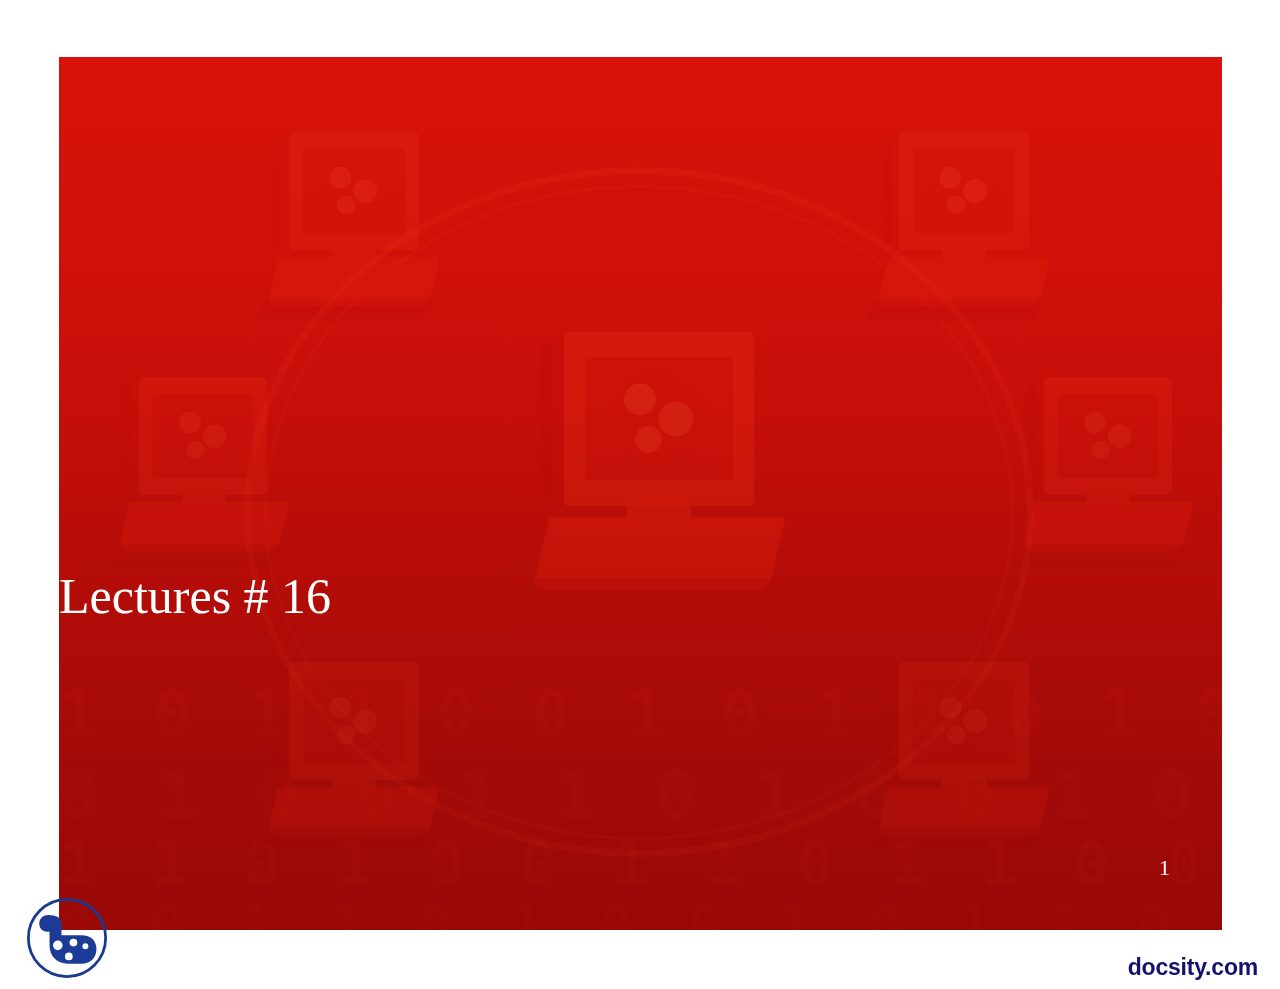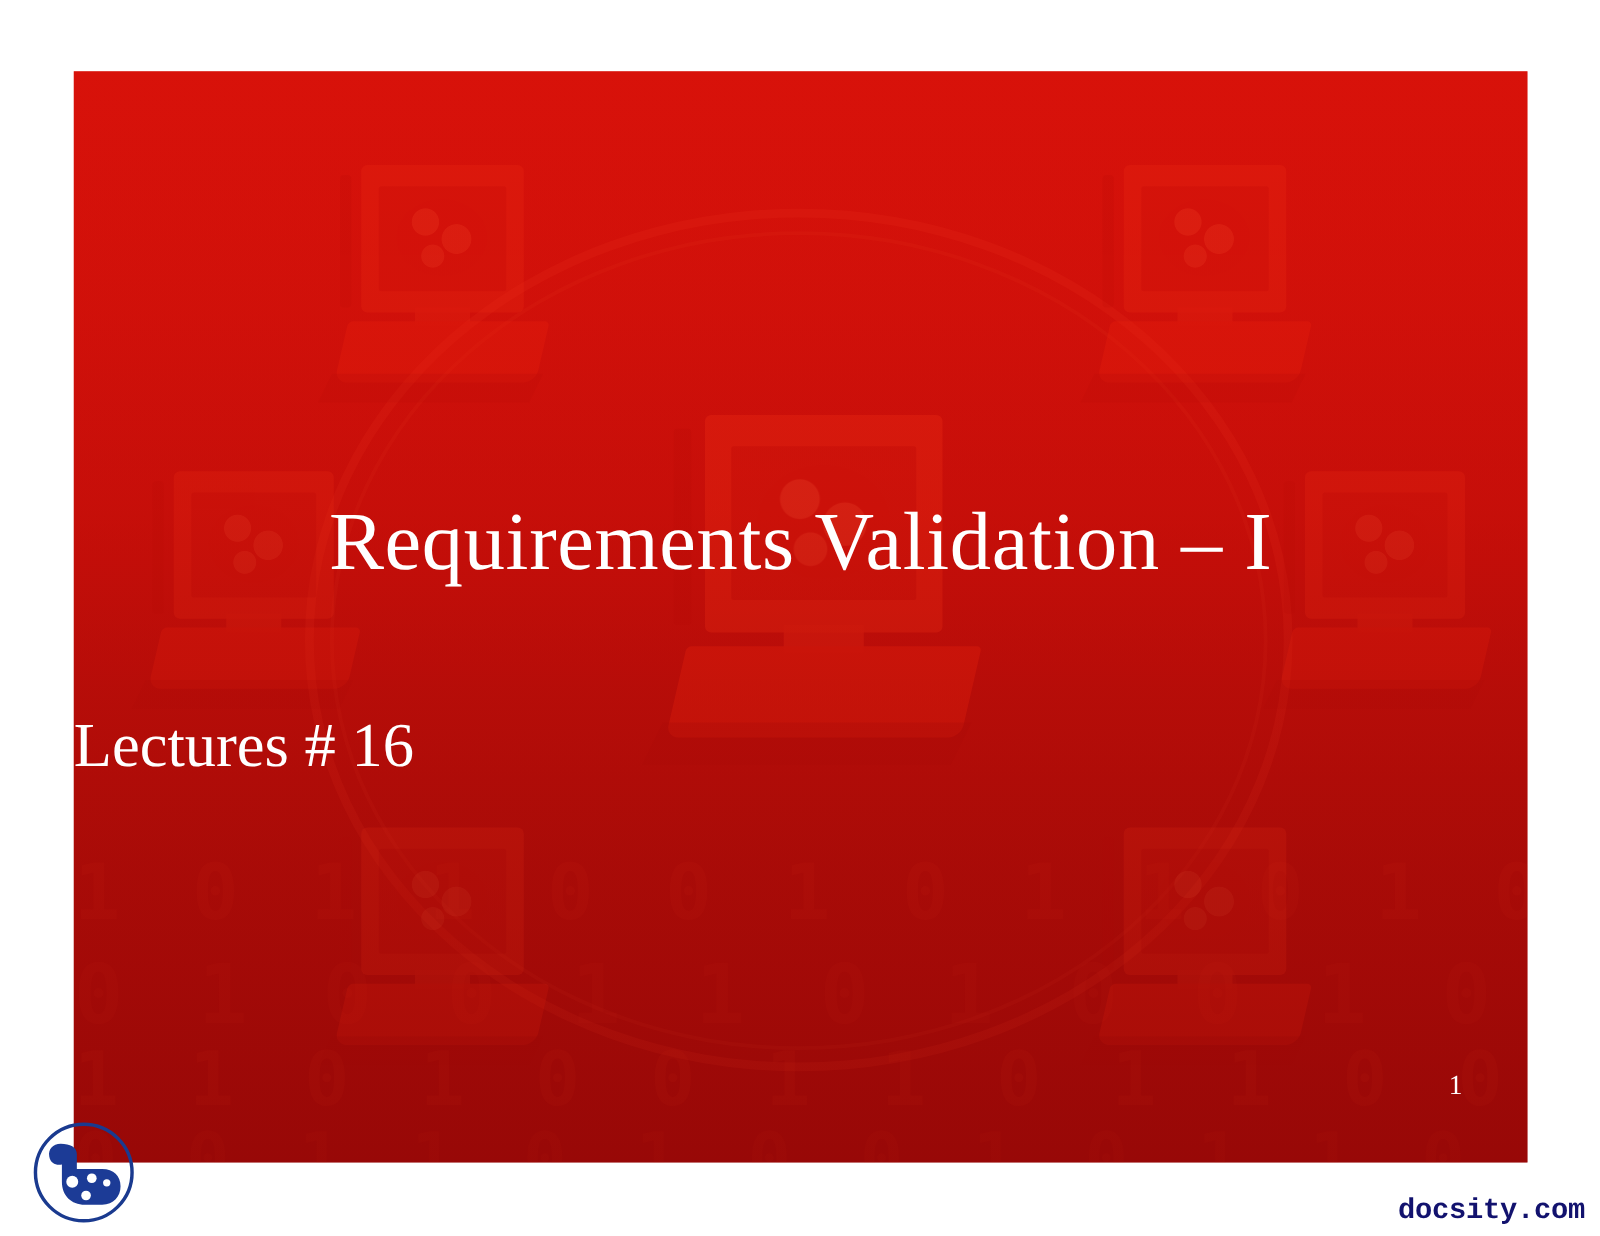--- a/index.html
+++ b/index.html
@@ -202,24 +202,24 @@
   
   #docsity-logo {
     position: absolute;
     left: 21px;
     top: 892px;
     width: 92px;
     height: 92px;
   }
   #docsity-wordmark {
     position: absolute;
-    right: 12px;
+    right: 22px;
     bottom: 8px;
     color: #12126e;
-    font-family: Liberation Mono, monospace;
+    font-family: Liberation Sans, sans-serif;
     font-size: 23px;
     font-weight: 700;
     letter-spacing: -0.2px;
     margin-top: 42px;
   }
 </style>
 </head>
 <body>
 
 <div id="slide">
@@ -308,21 +308,20 @@
         </div>
       <div class="neck"></div>
       <div class="base"></div>
       <div class="shadow"></div>
     </div>
 
     <div class="wash"></div>
   </div>
 
   <div class="slide-text">
-    <div id="slide-title">Requirements Validation – I</div>
 
     <div id="slide-subtitle">Lectures # 16</div>
 
     <div id="slide-number">1</div>
   </div>
 </div>
 
 <div id="docsity-logo">
   <svg viewBox="0 0 100 100" width="92" height="92" aria-hidden="true">
     <circle cx="50" cy="50" r="42" fill="none" stroke="#1a3a8f" stroke-width="3"></circle>

